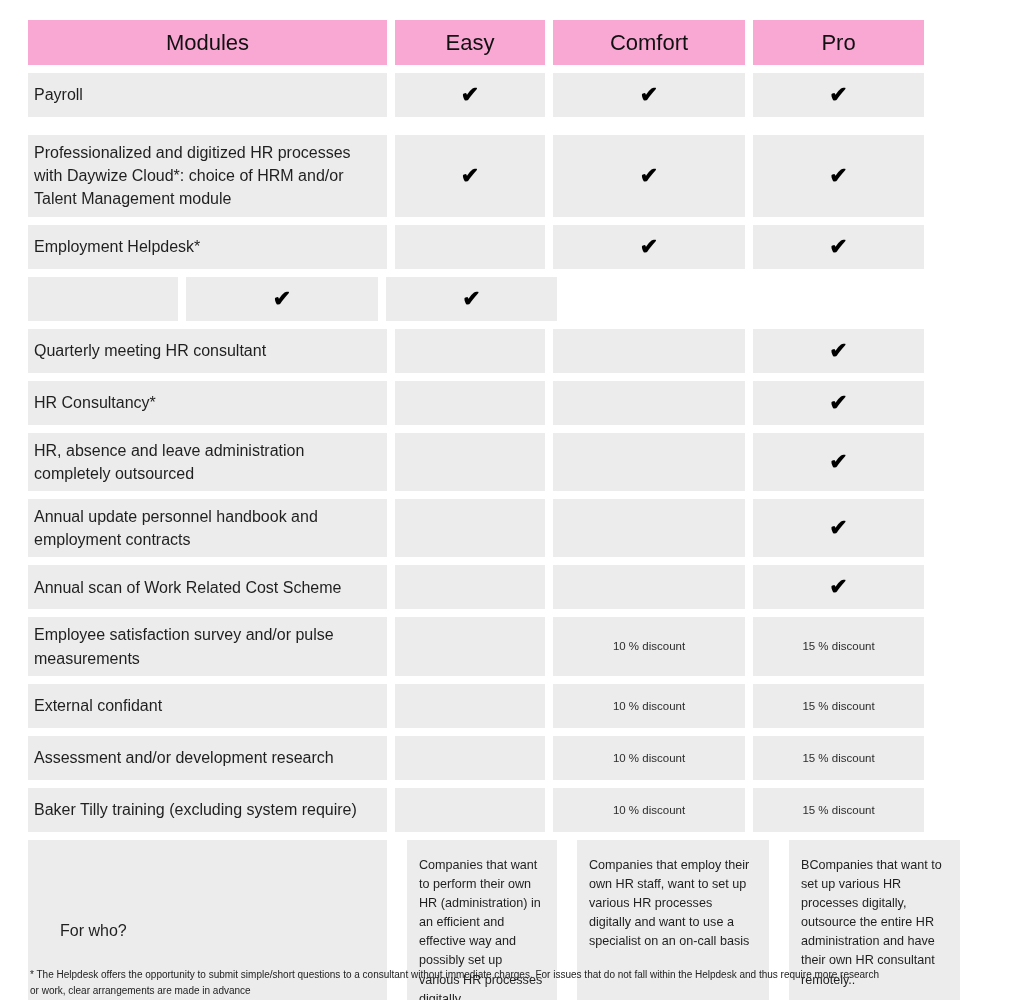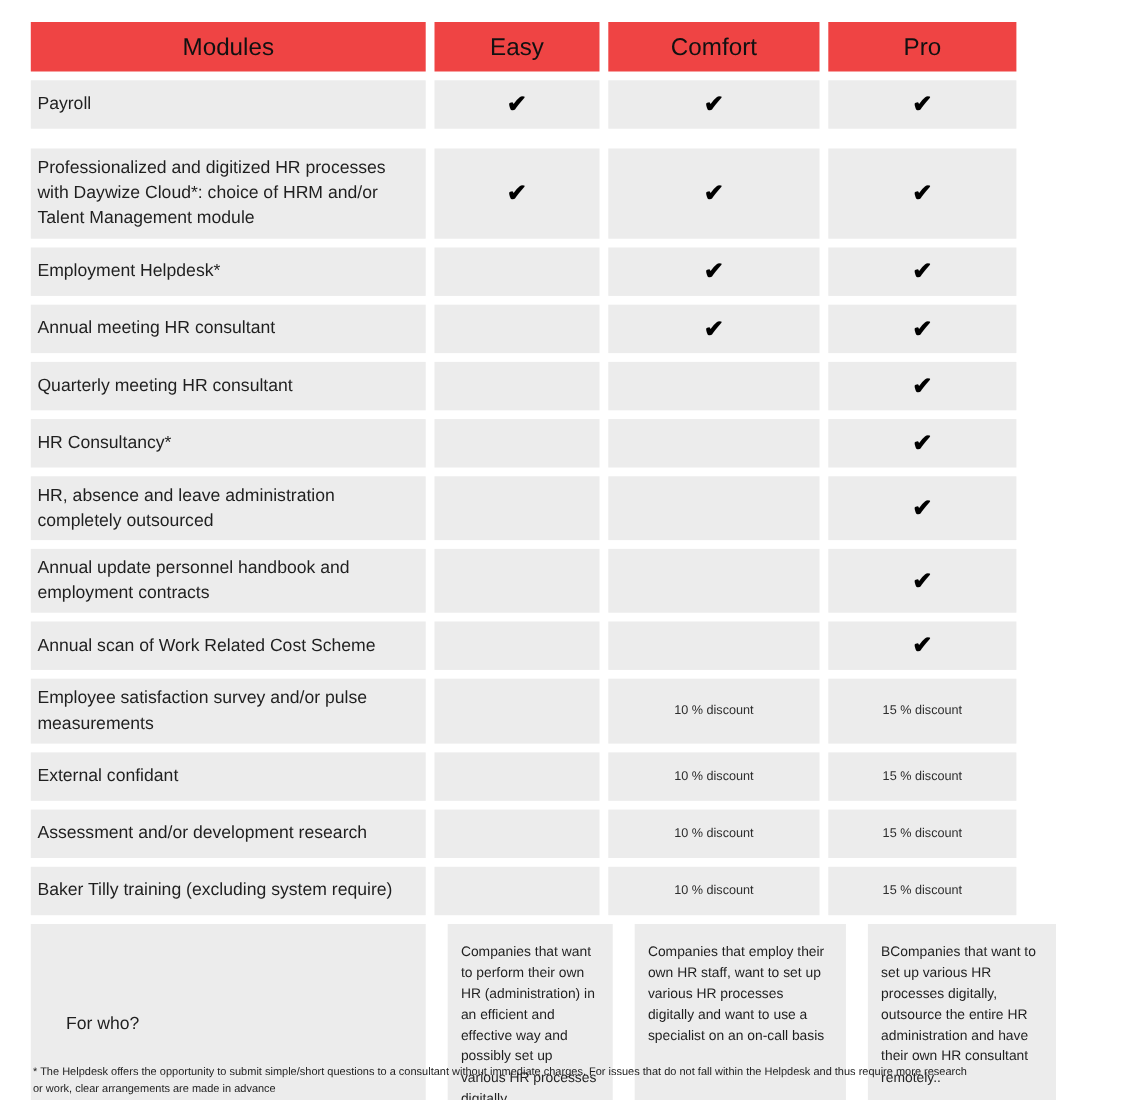--- a/index.html
+++ b/index.html
@@ -39,21 +39,21 @@
   }
 
   
   .col-modules { width: 359px; flex: 0 0 359px; }
   .col-easy    { width: 150px; flex: 0 0 150px; }
   .col-comfort { width: 192px; flex: 0 0 192px; }
   .col-pro     { width: 171px; flex: 0 0 171px; }
 
   
   .header .cell {
-    background: #ef4444;
+    background: #f9a8d4;
     height: 45px;
     display: flex;
     align-items: center;
     justify-content: center;
     font-size: 22px;
     font-weight: 400;
     color: #111111;
     line-height: 1;
   }
 
@@ -162,21 +162,20 @@
     </div>
 
     <div class="row r-h44">
       <div class="cell cell-label col-modules">Employment Helpdesk*</div>
       <div class="cell cell-blank col-easy"></div>
       <div class="cell cell-mark col-comfort">✔</div>
       <div class="cell cell-mark col-pro">✔</div>
     </div>
 
     <div class="row r-h44">
-      <div class="cell cell-label col-modules">Annual meeting HR consultant</div>
       <div class="cell cell-blank col-easy"></div>
       <div class="cell cell-mark col-comfort">✔</div>
       <div class="cell cell-mark col-pro">✔</div>
     </div>
 
     <div class="row r-h44">
       <div class="cell cell-label col-modules">Quarterly meeting HR consultant</div>
       <div class="cell cell-blank col-easy"></div>
       <div class="cell cell-blank col-comfort"></div>
       <div class="cell cell-mark col-pro">✔</div>

